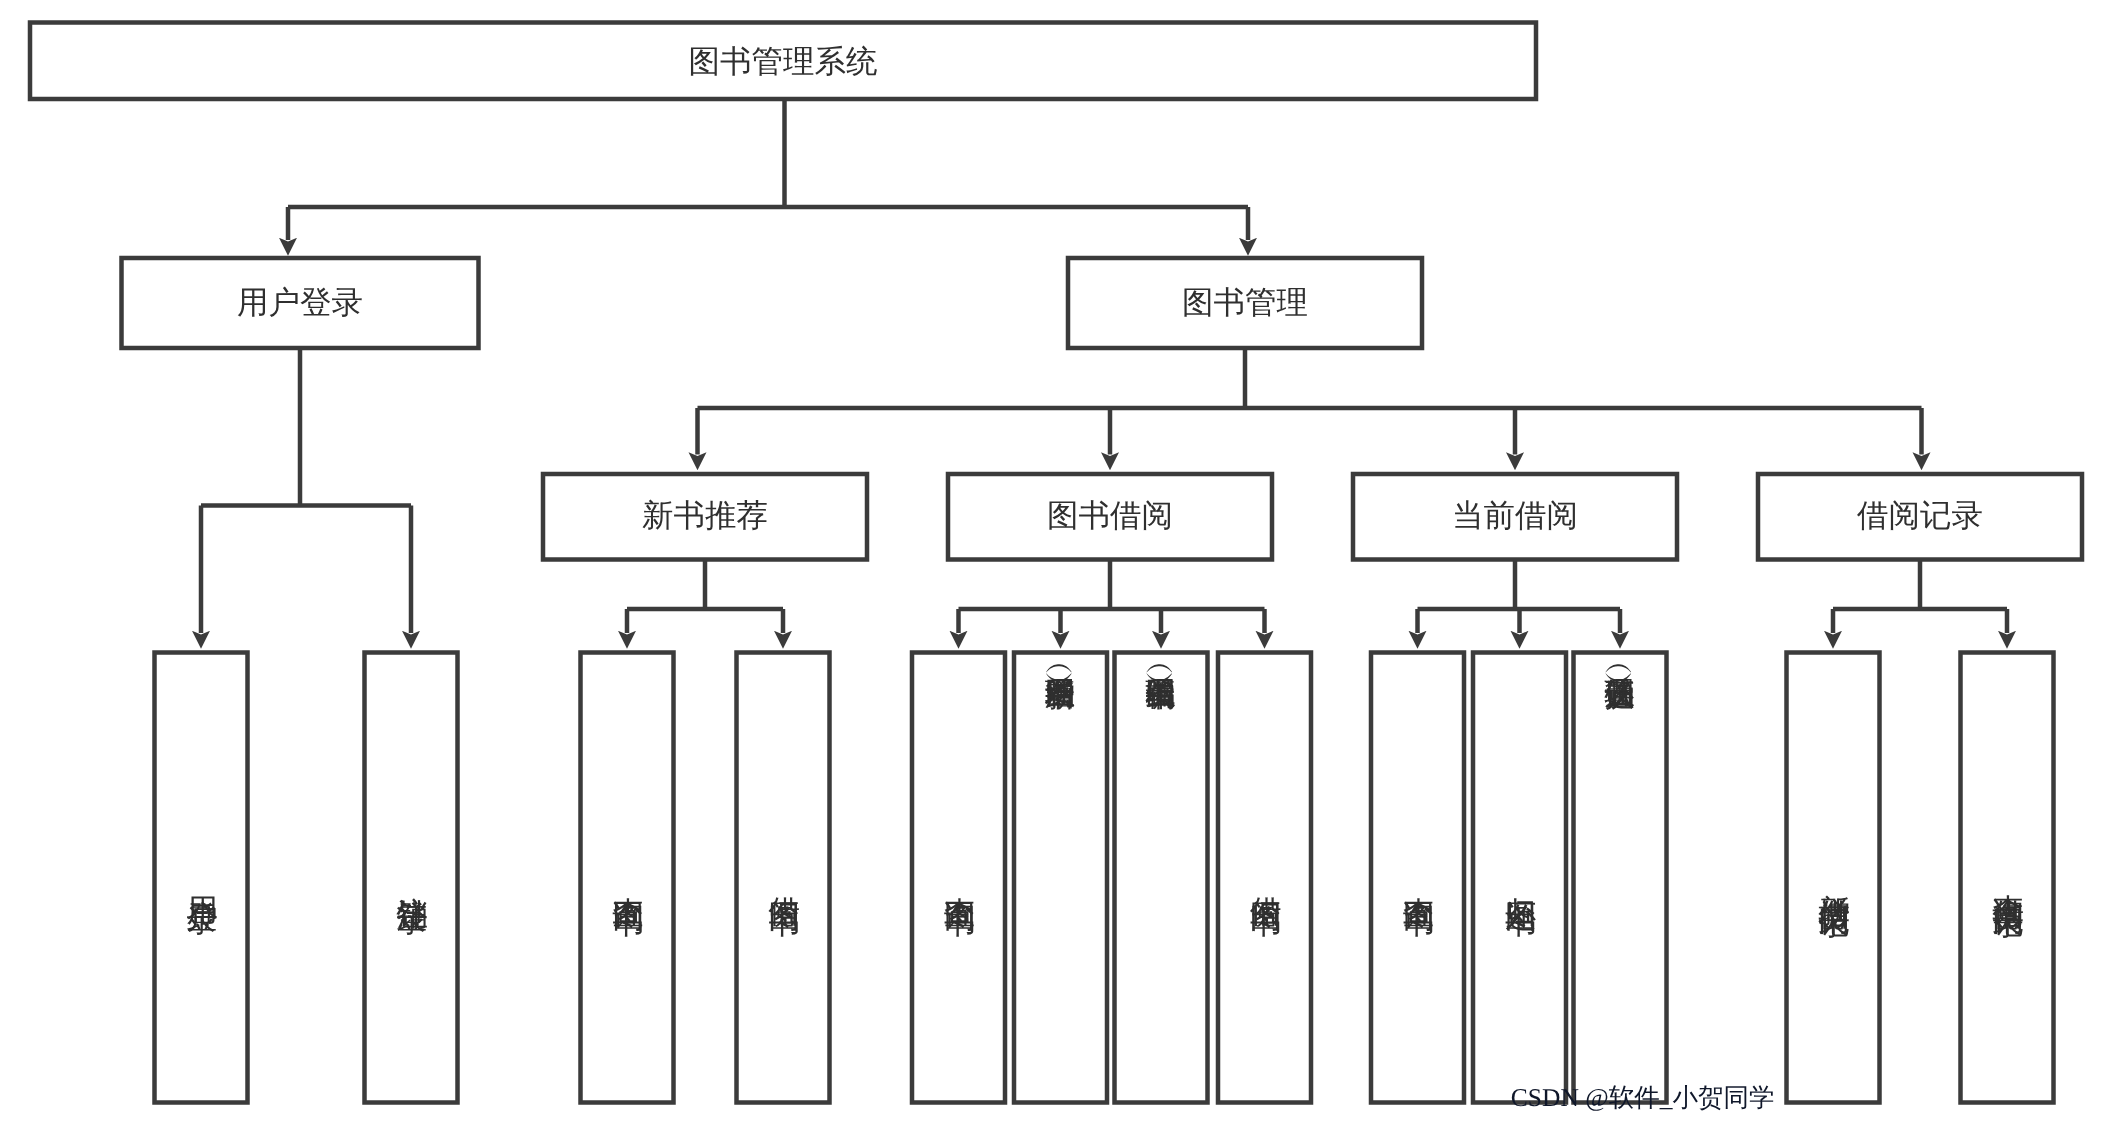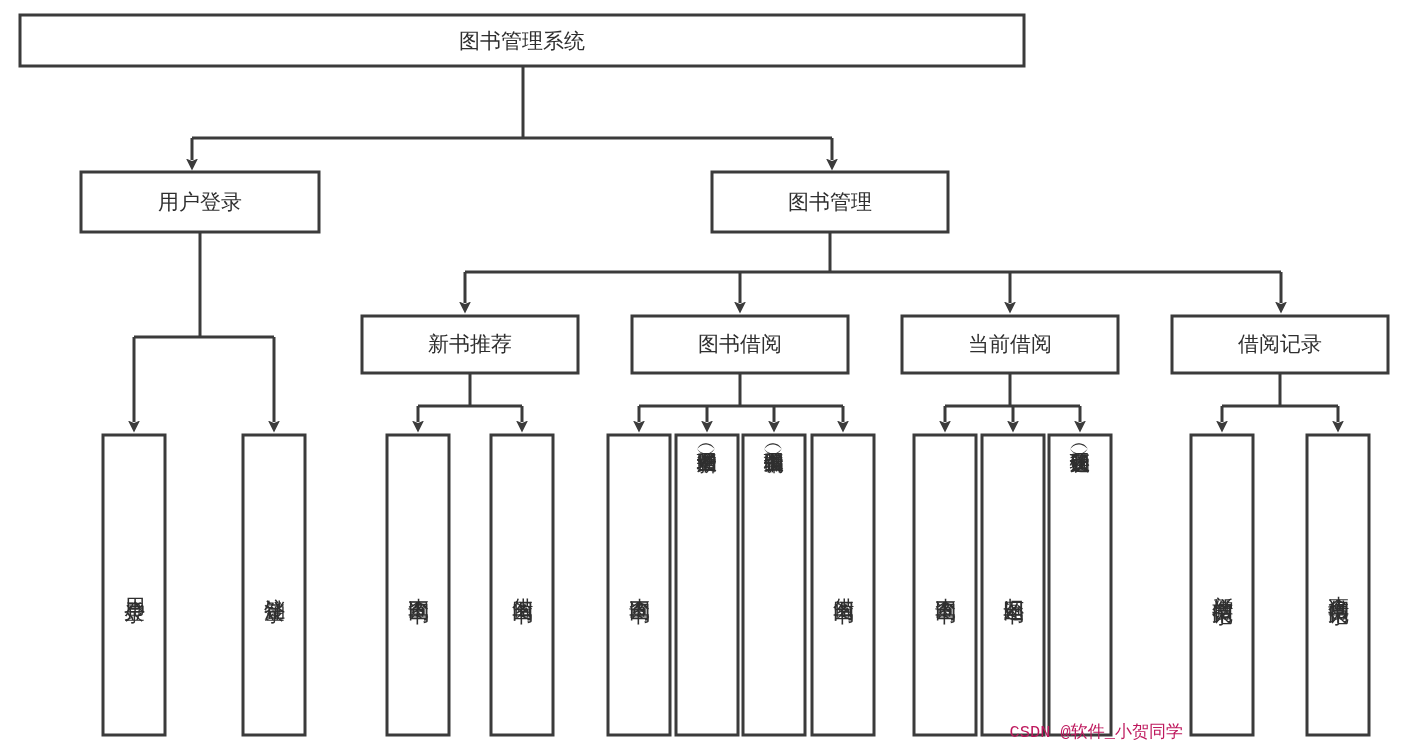--- a/index.html
+++ b/index.html
@@ -66,23 +66,23 @@
     text-align: center;
   }
   .node-label-v.tight {
     letter-spacing: 0px;
     font-size: 20px;
   }
   .watermark {
     position: absolute;
     right: 8px;
     bottom: 4px;
-    font-family: Liberation Mono, monospace;
+    font-family: Liberation Serif, serif;
     font-size: 17px;
-    color: #be185d;
+    color: #0f172a;
     white-space: nowrap;
     pointer-events: none;
   }
 </style>
 </head>
 <body>
 
 <div id="diagram-root">
 
   <svg id="tree-svg" viewBox="0 0 1405 747">

